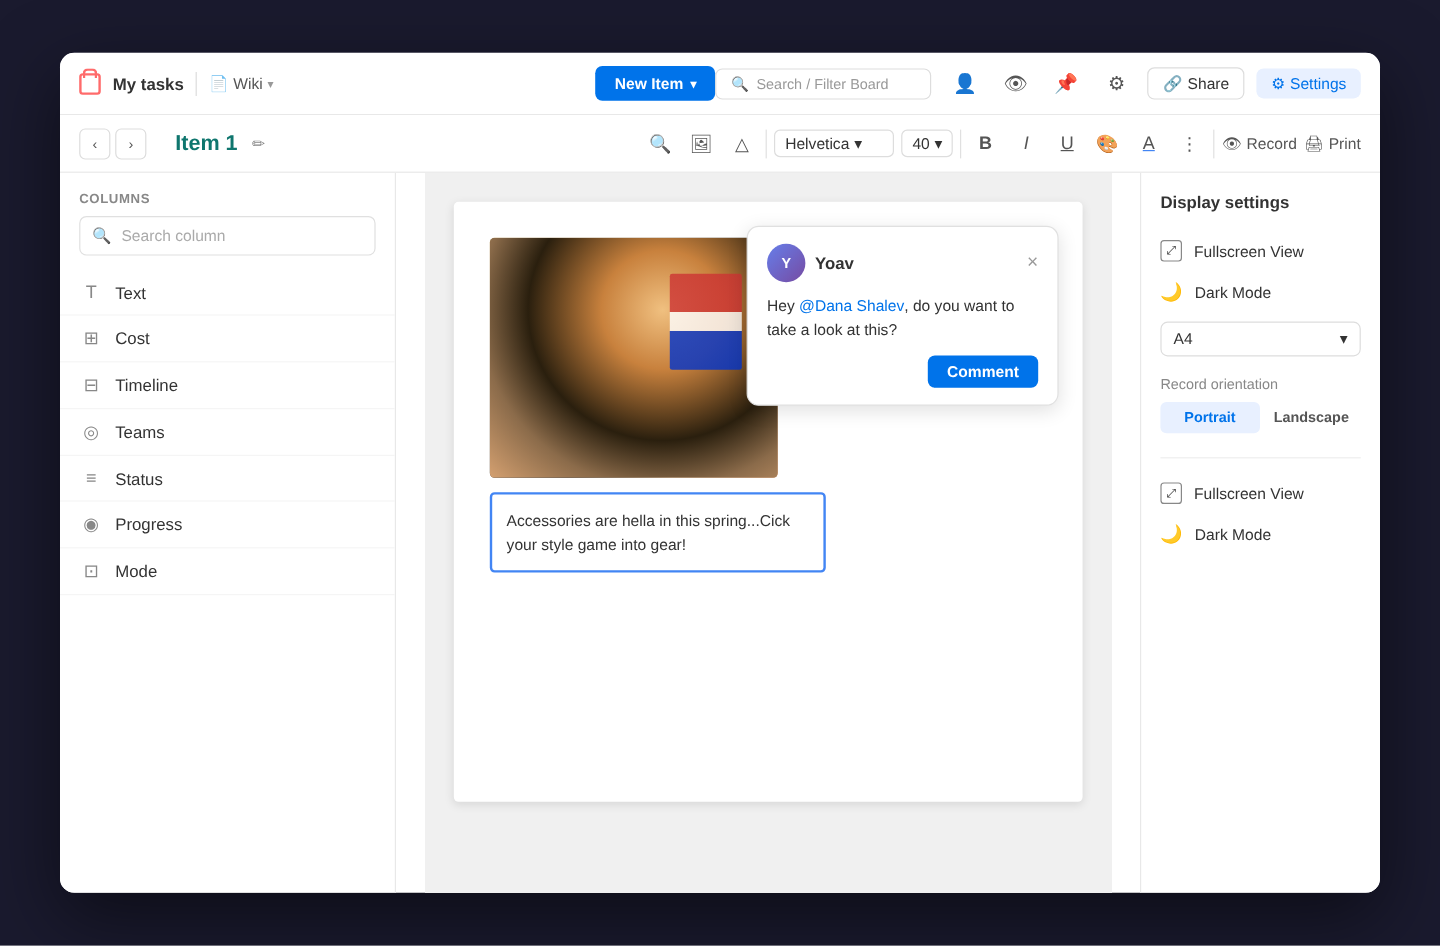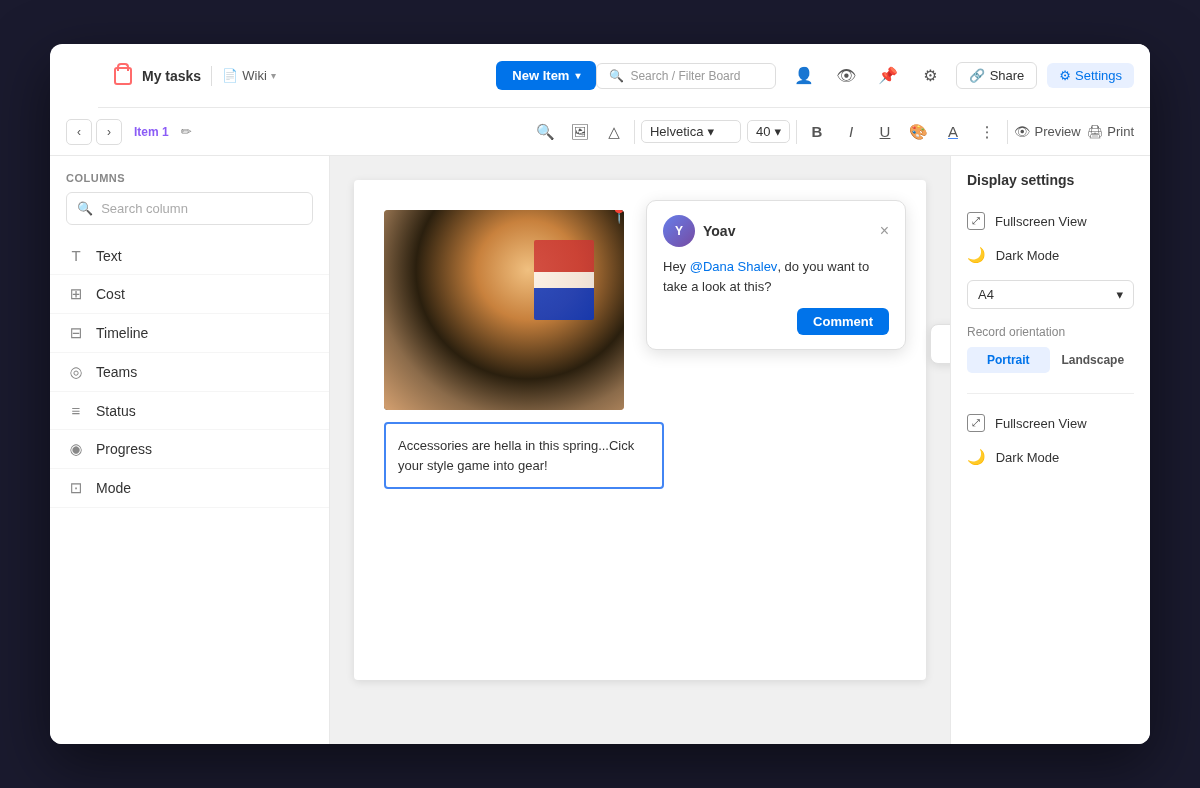--- a/index.html
+++ b/index.html
@@ -22,23 +22,22 @@
       display: flex;
       flex-direction: column;
     }
     
     .topbar {
       background: #fff;
       border-bottom: 1px solid #e8e8e8;
       display: flex;
       align-items: center;
       padding: 0 16px;
-      height: 64px;
+      height: 52px;
       gap: 12px;
-      margin-left: 48px;
     }
     .topbar-left {
       display: flex;
       align-items: center;
       gap: 10px;
       flex: 1;
     }
     .lock-icon {
       width: 18px; height: 18px;
       border: 2px solid #ff6b6b;
@@ -146,23 +145,23 @@
     .nav-arrow {
       width: 26px; height: 26px;
       border: 1px solid #ddd;
       border-radius: 5px;
       display: flex; align-items: center; justify-content: center;
       cursor: pointer;
       font-size: 12px; color: #555;
     }
     .toolbar-title {
       font-weight: 600;
-      font-size: 12px;
-      color: #8b5cf6;
-      margin-left: 4px;
+      font-size: 18px;
+      color: #0f766e;
+      margin-left: 16px;
     }
     .edit-icon {
       font-size: 13px; color: #888; cursor: pointer; margin-left: 4px;
     }
     .toolbar-tools {
       display: flex; align-items: center; gap: 6px; margin-left: auto;
     }
     .tool-btn {
       width: 28px; height: 28px;
       display: flex; align-items: center; justify-content: center;
@@ -219,20 +218,21 @@
       cursor: pointer;
       border-radius: 4px;
       color: #555;
       font-size: 14px;
     }
     
     .main-content {
       display: flex;
       flex: 1;
       overflow: hidden;
+      gap: 24px;
     }
     
     .sidebar {
       width: 280px;
       min-width: 280px;
       background: #fff;
       border-right: 1px solid #e8e8e8;
       padding: 16px 0;
       overflow-y: auto;
     }
@@ -534,21 +534,21 @@
       <div class="format-divider"></div>
       <div class="tool-btn bold">B</div>
       <div class="tool-btn italic">I</div>
       <div class="tool-btn underline">U</div>
       <div class="tool-btn">🎨</div>
       <div class="tool-btn" style="text-decoration: underline; text-decoration-color: #4285f4;">A</div>
       <div class="tool-btn">⋮</div>
       <div class="format-divider"></div>
       <div class="preview-btn">
         <span>👁</span>
-        <span>Preview</span>
+        <span>Record</span>
       </div>
       <div class="print-btn">
         <span>🖨</span>
         <span>Print</span>
       </div>
     </div>
   </div>
 
   <div class="main-content">
 

